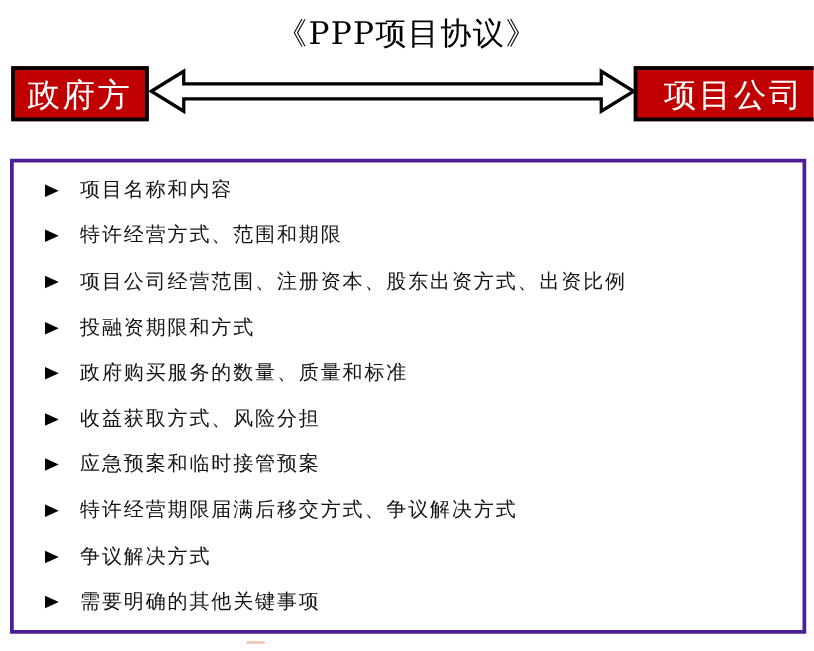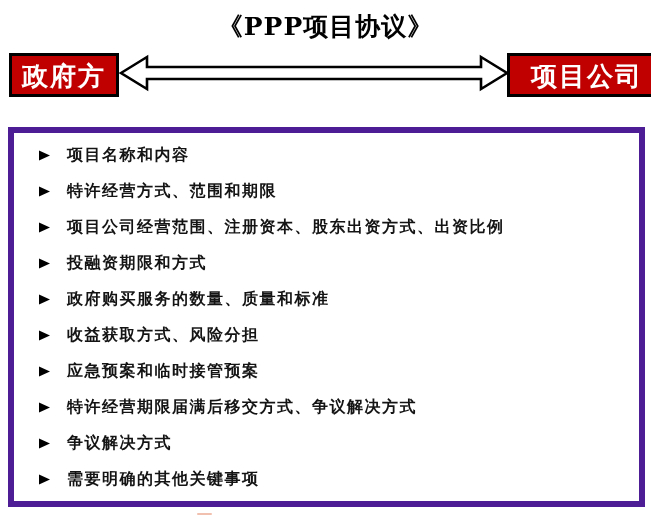--- a/index.html
+++ b/index.html
@@ -7,21 +7,20 @@
     padding: 0;
     background: #ffffff;
   }
   .page {
     position: relative;
     width: 651px;
     height: 521px;
     background: #ffffff;
     font-family: "DejaVu Serif", "Liberation Serif", serif;
     overflow: hidden;
-    font-weight: bold;
   }
   .title {
     position: absolute;
     top: 10px;
     left: 0;
     width: 100%;
     text-align: center;
     font-size: 25px;
     color: #000000;
     letter-spacing: 1px;
@@ -49,21 +48,21 @@
     top: 53px;
     width: 392px;
     height: 42px;
   }
   .list-box {
     position: absolute;
     left: 8px;
     top: 127px;
     width: 637px;
     height: 380px;
-    border: 6px solid #4c1d95;
+    border: 3px solid #4c1d95;
     box-sizing: border-box;
     display: flex;
     flex-direction: column;
     justify-content: space-evenly;
     padding: 4px 10px 4px 24px;
   }
   .list-row {
     display: flex;
     align-items: center;
     flex: 1;

